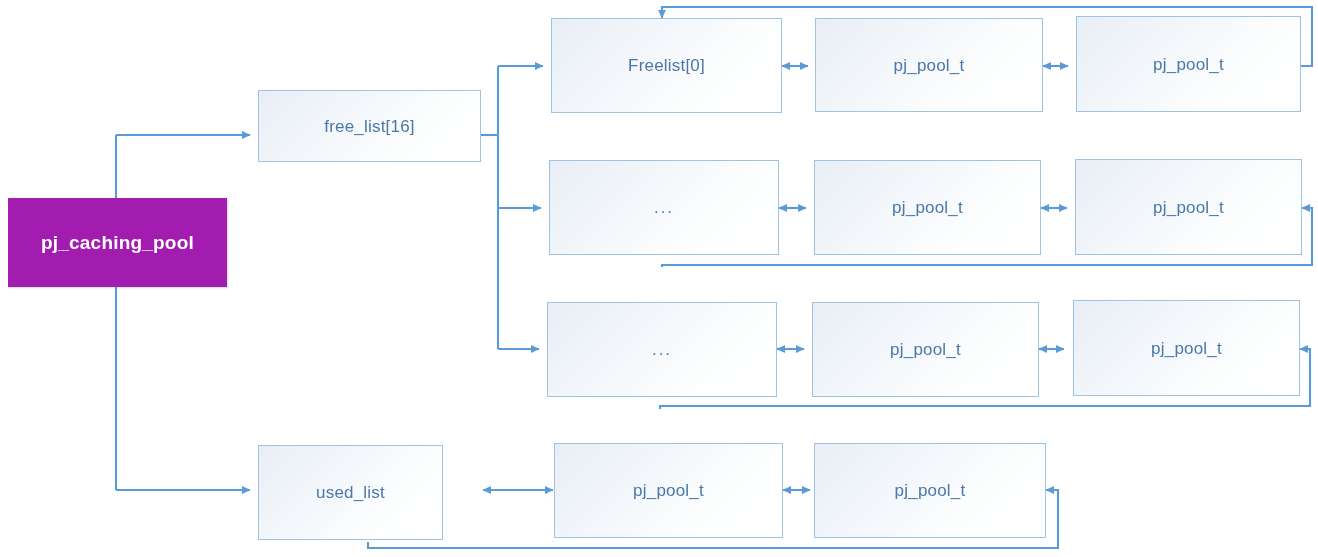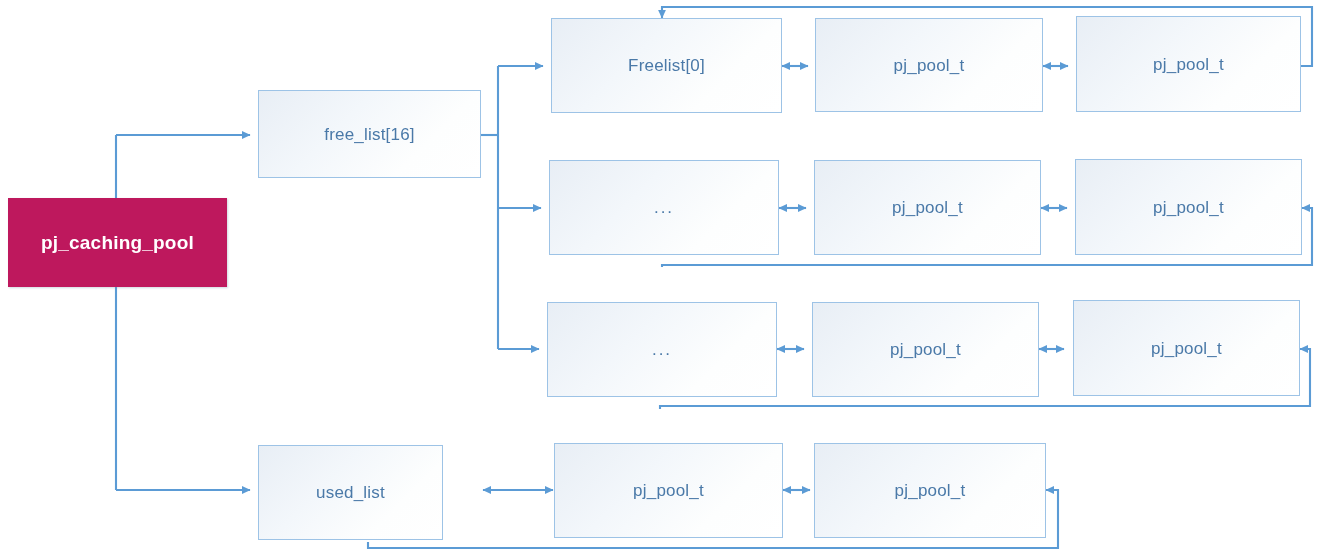--- a/index.html
+++ b/index.html
@@ -31,21 +31,21 @@
     border: 1px solid #9dc3e6;
     background-image: linear-gradient(135deg, #e8eef5 0%, #f3f7fb 38%, #fdfefe 72%, #ffffff 100%);
     color: #4a79a8;
     font-size: 17px;
     letter-spacing: 0.2px;
     line-height: 1;
     white-space: nowrap;
   }
   .node.root {
     border: none;
-    background: #be185d;
+    background: #a21caf;
     background-image: none;
     color: #ffffff;
     font-weight: bold;
     font-size: 19px;
     box-shadow: 1px 1px 2px rgba(120,140,160,0.35);
   }
   .node .label {
     display: block;
   }
   .dots {
@@ -111,21 +111,21 @@
       <path d="M783,490 L810,490" marker-start="url(#arrStart)" marker-end="url(#arrEnd)"></path>
 
       <path d="M368,542 L368,548 L1058,548 L1058,490 L1046,490" marker-end="url(#arrEnd)"></path>
     </g>
   </svg>
 
   <div class="node root" style="left:8px; top:198px; width:219px; height:89px;">
     <span class="label">pj_caching_pool</span>
   </div>
 
-  <div class="node" style="left:258px; top:90px; width:223px; height:88px;">
+  <div class="node" style="left:258px; top:90px; width:223px; height:72px;">
     <span class="label">free_list[16]</span>
   </div>
 
   <div class="node" style="left:258px; top:445px; width:185px; height:95px;">
     <span class="label">used_list</span>
   </div>
 
   <div class="node" style="left:551px; top:18px; width:231px; height:95px;">
     <span class="label">Freelist[0]</span>
   </div>

